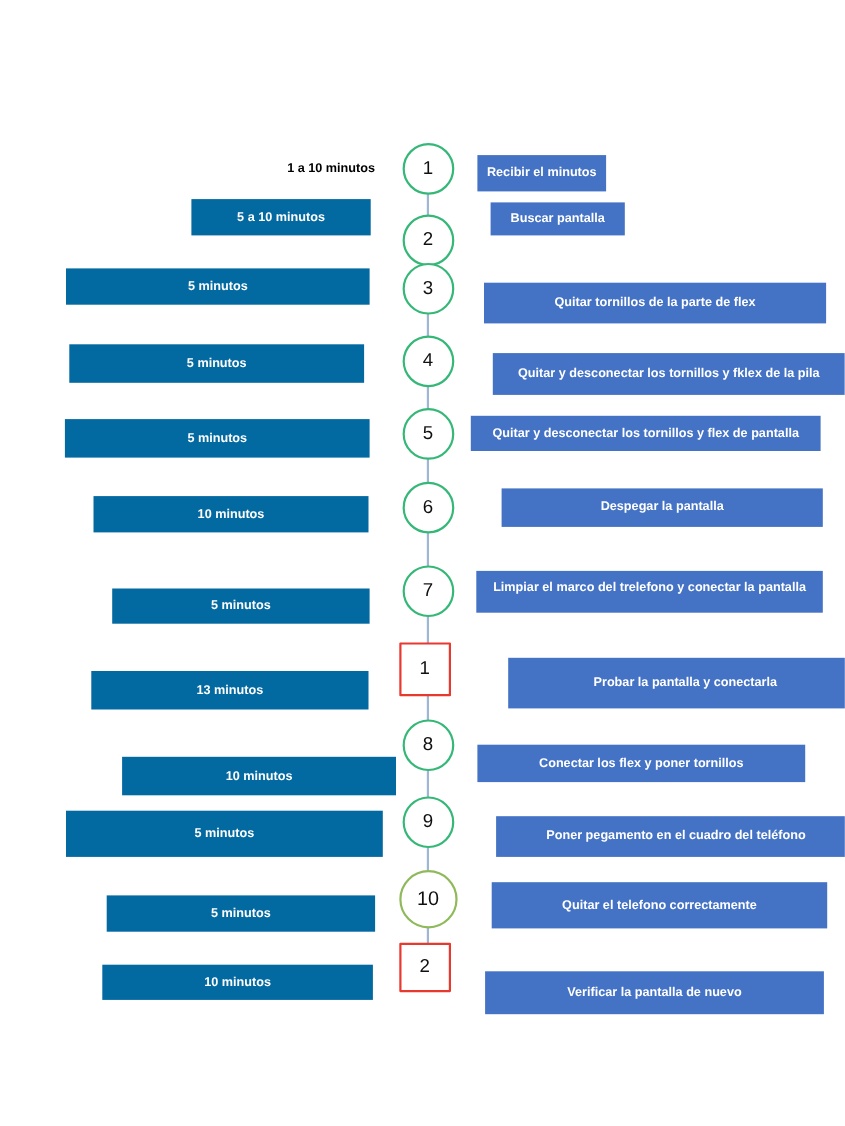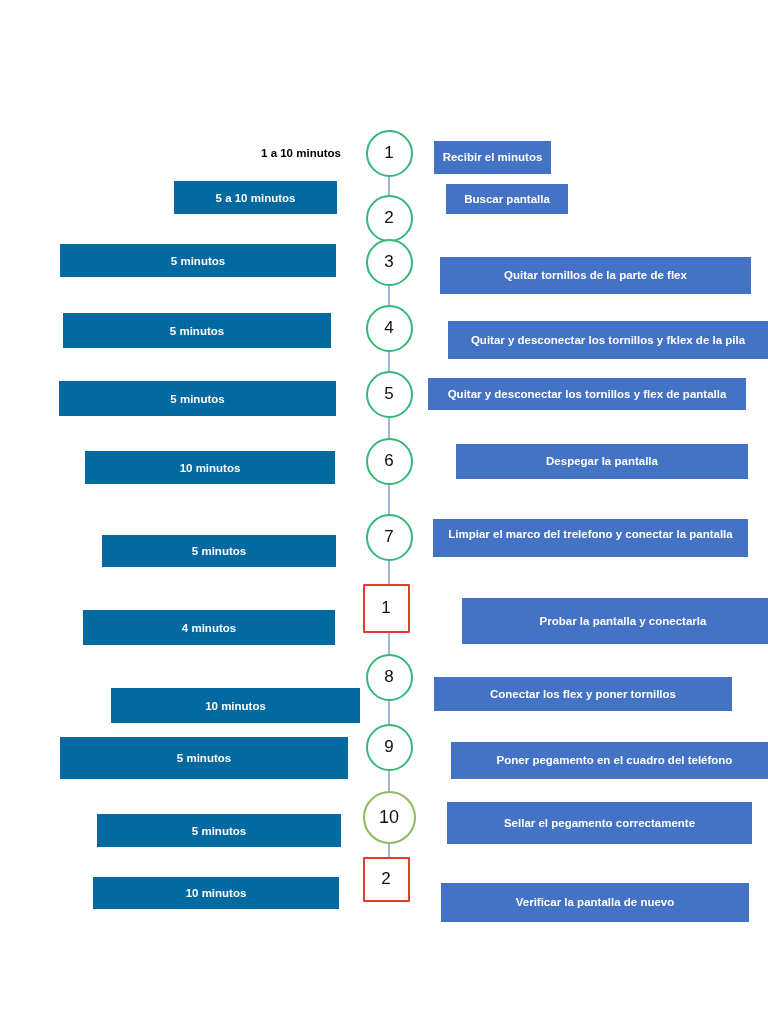--- a/index.html
+++ b/index.html
@@ -153,37 +153,37 @@
       <div class="dur" style="left: 85px; top: 451px; width: 250px; height: 33px;">10 minutos</div>
       <div class="task" style="left: 456px; top: 444px; width: 292px; height: 35px;">Despegar la pantalla</div>
       <div class="node circle" style="left: 365.5px; top: 437.5px; width: 47px; height: 47px; font-size: 17px;">
         <span>6</span>
       </div>
       <div class="dur" style="left: 102px; top: 535px; width: 234px; height: 32px;">5 minutos</div>
       <div class="task clipped" style="left: 433px; top: 519px; width: 315px; height: 38px;">Limpiar el marco del trelefono y conectar la pantalla</div>
       <div class="node circle" style="left: 365.5px; top: 513.5px; width: 47px; height: 47px; font-size: 17px;">
         <span>7</span>
       </div>
-      <div class="dur" style="left: 83px; top: 610px; width: 252px; height: 35px;">4 minutos</div>
+      <div class="dur" style="left: 83px; top: 610px; width: 252px; height: 35px;">13 minutos</div>
       <div class="task" style="left: 430px; top: 598px; width: 322px; height: 46px; margin-left: 32px;">Probar la pantalla y conectarla</div>
       <div class="node square" style="left: 362.5px; top: 583.5px; width: 47px; height: 49px; font-size: 17px;">
         <span>1</span>
       </div>
       <div class="dur" style="left: 111px; top: 688px; width: 249px; height: 35px;">10 minutos</div>
       <div class="task" style="left: 434px; top: 677px; width: 298px; height: 34px;">Conectar los flex y poner tornillos</div>
       <div class="node circle" style="left: 365.5px; top: 653.5px; width: 47px; height: 47px; font-size: 17px;">
         <span>8</span>
       </div>
       <div class="dur" style="left: 60px; top: 737px; width: 288px; height: 42px;">5 minutos</div>
       <div class="task" style="left: 425px; top: 742px; width: 327px; height: 37px; margin-left: 26px;">Poner pegamento en el cuadro del teléfono</div>
       <div class="node circle" style="left: 365.5px; top: 723.5px; width: 47px; height: 47px; font-size: 17px;">
         <span>9</span>
       </div>
       <div class="dur" style="left: 97px; top: 814px; width: 244px; height: 33px;">5 minutos</div>
-      <div class="task" style="left: 447px; top: 802px; width: 305px; height: 42px;">Sellar el pegamento correctamente</div>
+      <div class="task" style="left: 447px; top: 802px; width: 305px; height: 42px;">Quitar el telefono correctamente</div>
       <div class="node circle olive" style="left: 362.5px; top: 790.5px; width: 53px; height: 53px; font-size: 18px;">
         <span>10</span>
       </div>
       <div class="dur" style="left: 93px; top: 877px; width: 246px; height: 32px;">10 minutos</div>
       <div class="task" style="left: 441px; top: 883px; width: 308px; height: 39px;">Verificar la pantalla de nuevo</div>
       <div class="node square" style="left: 362.5px; top: 856.5px; width: 47px; height: 45px; font-size: 17px;">
         <span>2</span>
       </div>
     </div>
 

